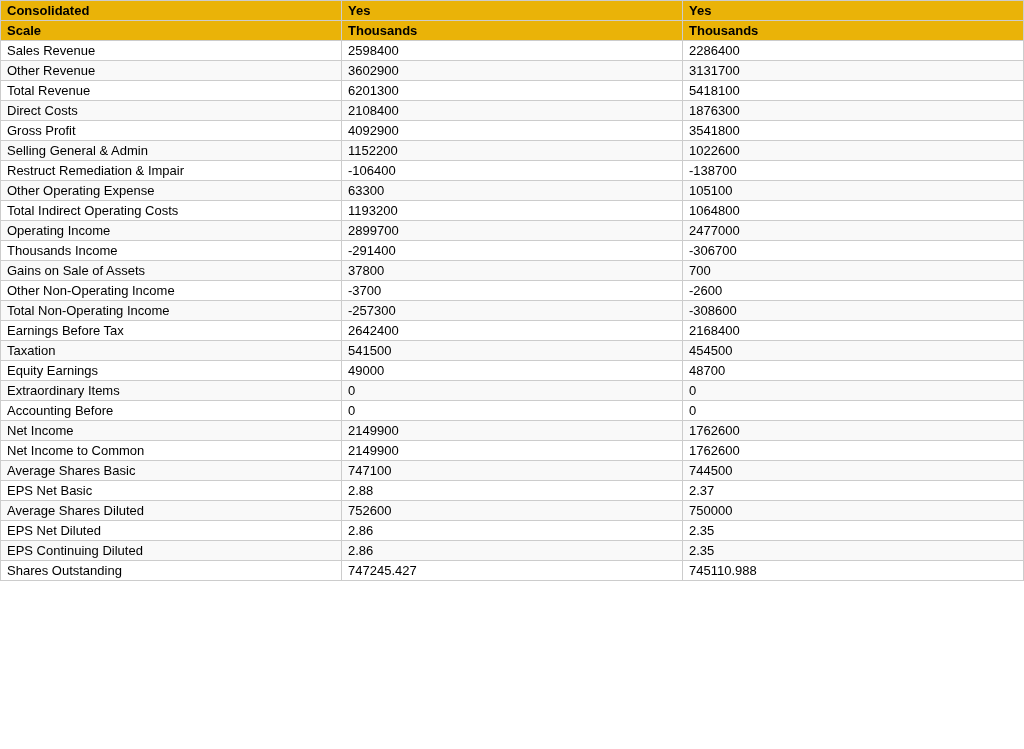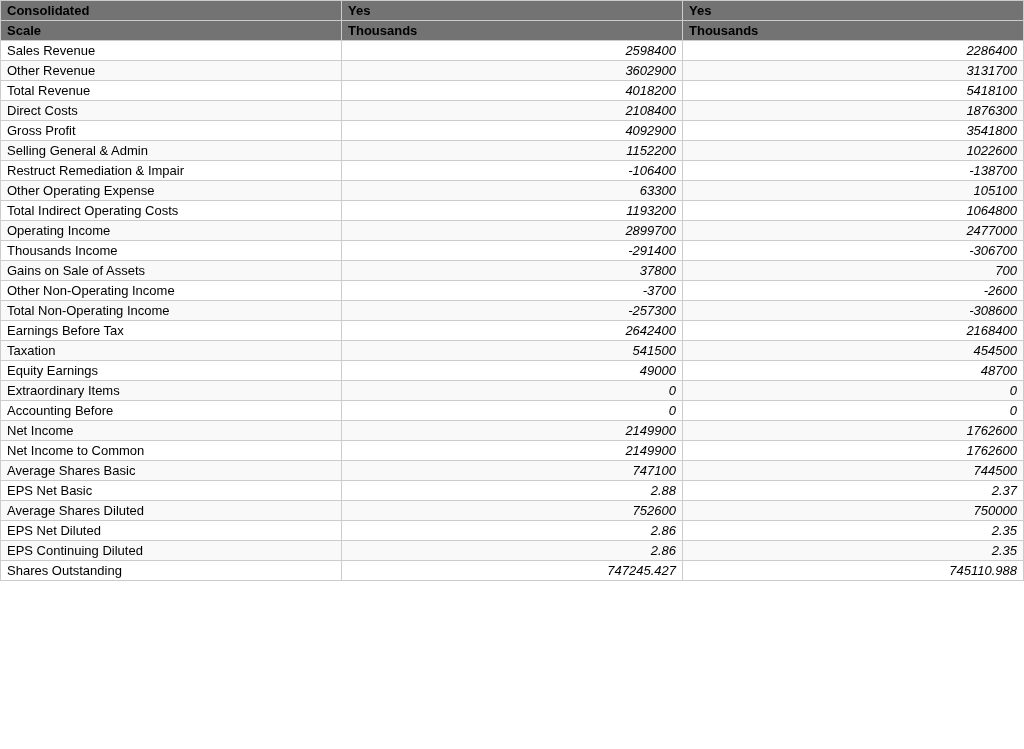--- a/index.html
+++ b/index.html
@@ -27,39 +27,38 @@
     }
     col.val-col {
       width: 340px;
     }
     thead tr th, tbody tr td {
       border: 1px solid #ccc;
       padding: 2px 6px;
     }
     thead tr th {
       font-weight: bold;
-      background: #737373;
+      background: #eab308;
       margin-left: 23px;
     }
     thead tr:first-child th {
       font-weight: bold;
     }
     th.label-header {
       text-align: left;
     }
     th.val-header {
       text-align: left;
     }
     td.label-cell {
       text-align: left;
       margin-top: 28px;
     }
     td.val-cell {
-      text-align: right;
-      font-style: italic;
+      text-align: left;
     }
     tbody tr:nth-child(even) {
       background: #f9f9f9;
     }
     tbody tr:nth-child(odd) {
       background: #fff;
     }
   </style>
 </head>
 <body>
@@ -89,21 +88,21 @@
           <td class="val-cell">2598400</td>
           <td class="val-cell">2286400</td>
         </tr>
         <tr>
           <td class="label-cell">Other Revenue</td>
           <td class="val-cell">3602900</td>
           <td class="val-cell">3131700</td>
         </tr>
         <tr>
           <td class="label-cell">Total Revenue</td>
-          <td class="val-cell">4018200</td>
+          <td class="val-cell">6201300</td>
           <td class="val-cell">5418100</td>
         </tr>
         <tr>
           <td class="label-cell">Direct Costs</td>
           <td class="val-cell">2108400</td>
           <td class="val-cell">1876300</td>
         </tr>
         <tr>
           <td class="label-cell">Gross Profit</td>
           <td class="val-cell">4092900</td>

